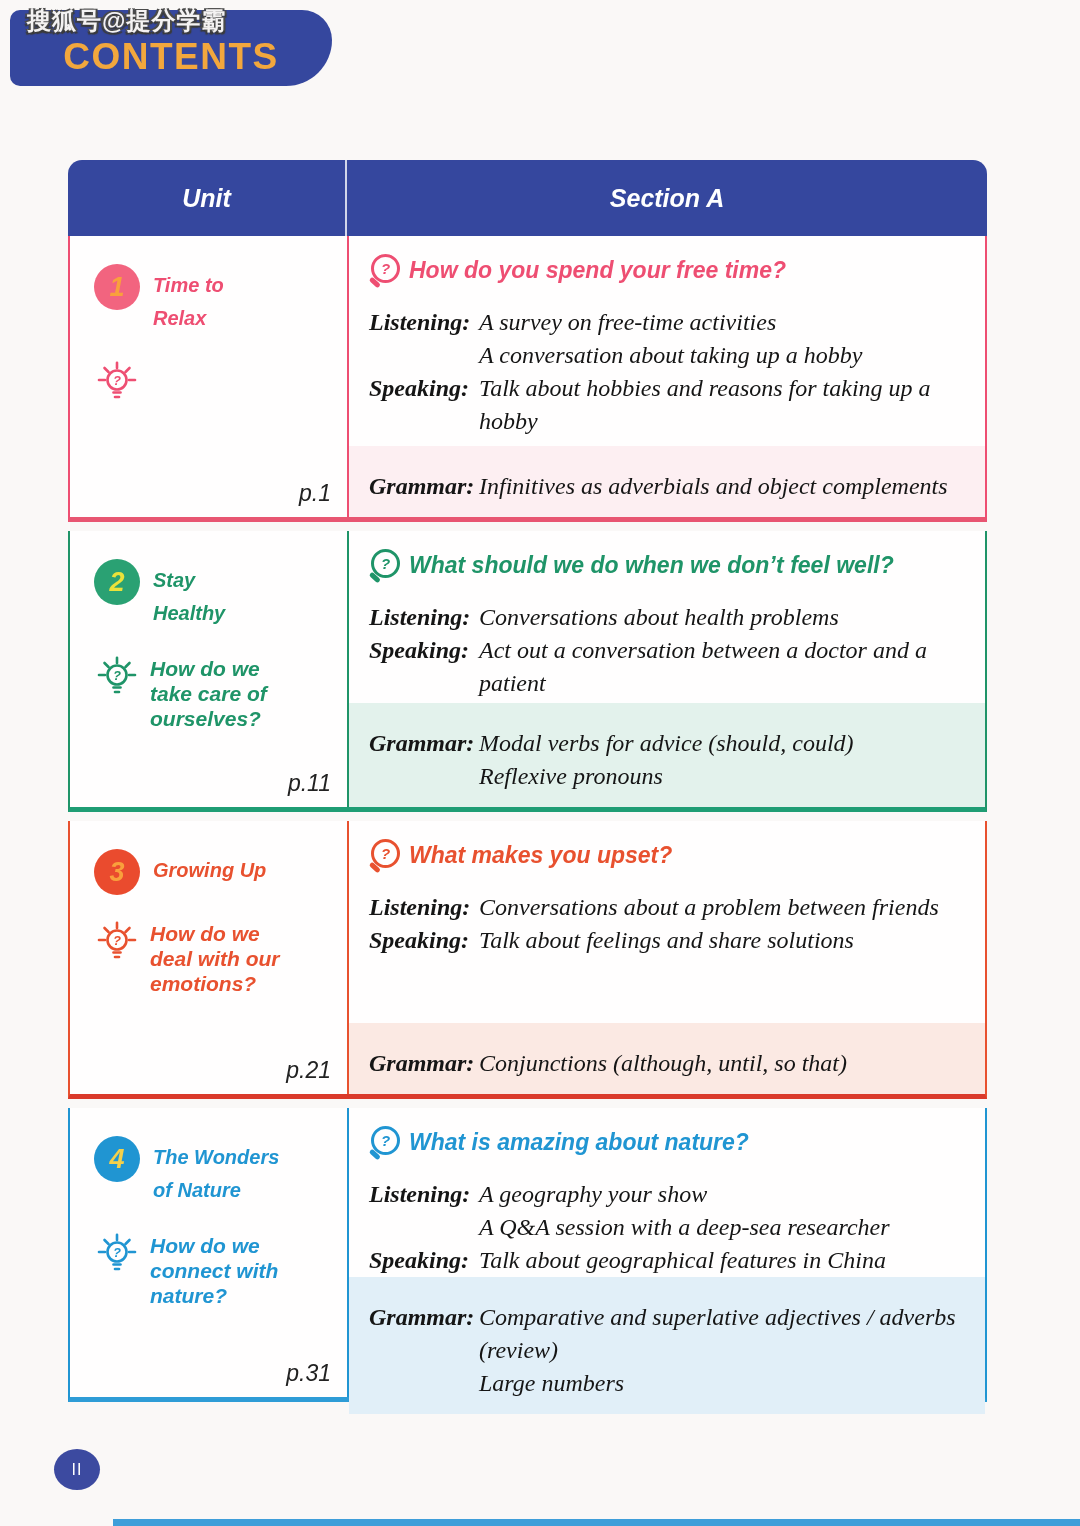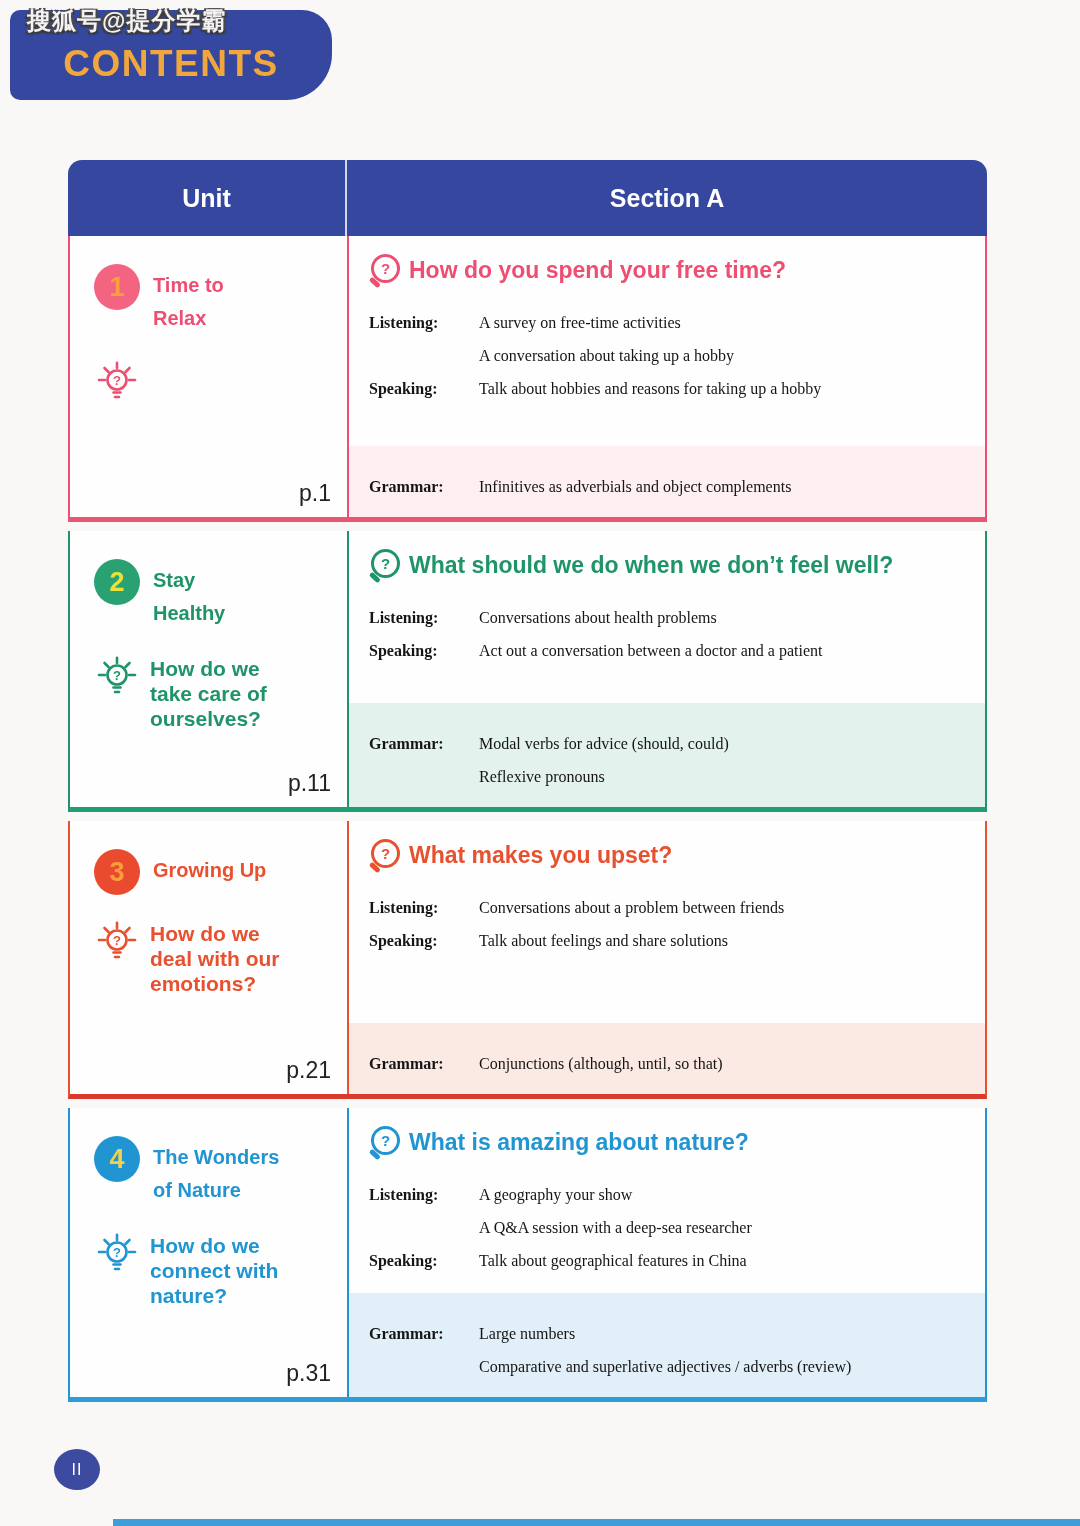--- a/index.html
+++ b/index.html
@@ -3,39 +3,39 @@
 <meta charset="utf-8">
 <style>
   html,body{margin:0;padding:0;background:#e9e9e9;}
   .page{
     position:relative; width:1080px; height:1526px; margin:0 auto;
     background:#faf8f7; overflow:hidden;
     font-family:"Liberation Sans", sans-serif;
   }
   
   .banner{
-    position:absolute; left:10px; top:10px; width:322px; height:90px;
+    position:absolute; left:10px; top:10px; width:322px; height:76px;
     background:var(--header-blue,#35479e);
     border-radius:10px 30px 46px 10px;
     display:flex; align-items:center; justify-content:center;
   }
   .banner-title{
     padding-top:18px;
     color:var(--contents-orange,#f2a73d);
     font-size:37px; font-weight:bold; letter-spacing:1.5px;
   }
   .watermark{
     position:absolute; left:8px; top:5px;
     font-size:24px; font-weight:bold; color:#f4f2f2; letter-spacing:1px;
     text-shadow:-2px -1px 0 #4a4a4a, 2px -1px 0 #4a4a4a, -2px 2px 1px #3a3a3a, 2px 2px 1px #3a3a3a;
     white-space:nowrap;
     margin-left:19px;
   }
   
-  .toc-table{position:absolute; left:68px; top:160px; width:919px;}
+  .toc-table{position:absolute; left:68px; top:160px; width:919px;font-style:italic;}
   .thead{
     height:76px; background:var(--header-blue,#35479e);
     border-radius:14px 14px 0 0;
     display:flex; color:#fff; font-weight:bold; font-size:25px;
   }
   .th{display:flex;align-items:center;justify-content:center;box-sizing:border-box;}
   .th-unit{width:279px; border-right:2px solid rgba(255,255,255,.78);}
   .th-section{flex:1;}
   .row{
     display:flex; background:#fffefe; box-sizing:border-box;
@@ -81,21 +81,21 @@
     display:flex; align-items:center; justify-content:center;
     font-size:15px; font-weight:bold; color:var(--c);
   }
   .mag::after{
     content:""; position:absolute; left:0; bottom:2px; width:12px; height:4.5px;
     background:var(--c); border-radius:3px; transform:rotate(42deg);
   }
   .lead-text{font-size:23px; font-weight:bold; color:var(--c);}
   .entry{
     display:flex; margin:0 10px 0 20px;
-    font-family:"Liberation Serif", serif; font-size:16px; line-height:33px; color:#151515;justify-content:space-between;
+    font-family:"Liberation Serif", serif; font-size:24px; line-height:33px; color:#151515;justify-content:space-between;
   }
   .lbl{width:110px; flex:none; font-weight:bold;}
   .lines{flex:1;}
   .band{
     margin-top:auto; background:var(--band);
     padding:24px 0 14px 0;
   }
   
   .page-badge{
     position:absolute; left:54px; top:1449px; width:46px; height:41px;
@@ -337,22 +337,22 @@
         <div class="entry">
           <span class="lbl">Speaking:</span>
           <div class="lines">
             <div>Talk about geographical features in China</div>
           </div>
         </div>
         <div class="band">
           <div class="entry">
             <span class="lbl">Grammar:</span>
             <div class="lines">
+              <div>Comparative and superlative adjectives / adverbs (review)</div>
               <div>Large numbers</div>
-              <div>Comparative and superlative adjectives / adverbs (review)</div>
             </div>
           </div>
         </div>
       </div>
     </div>
   </div>
 
   <div class="page-badge">II</div>
   <div class="bottom-bar"></div>
 </div>

